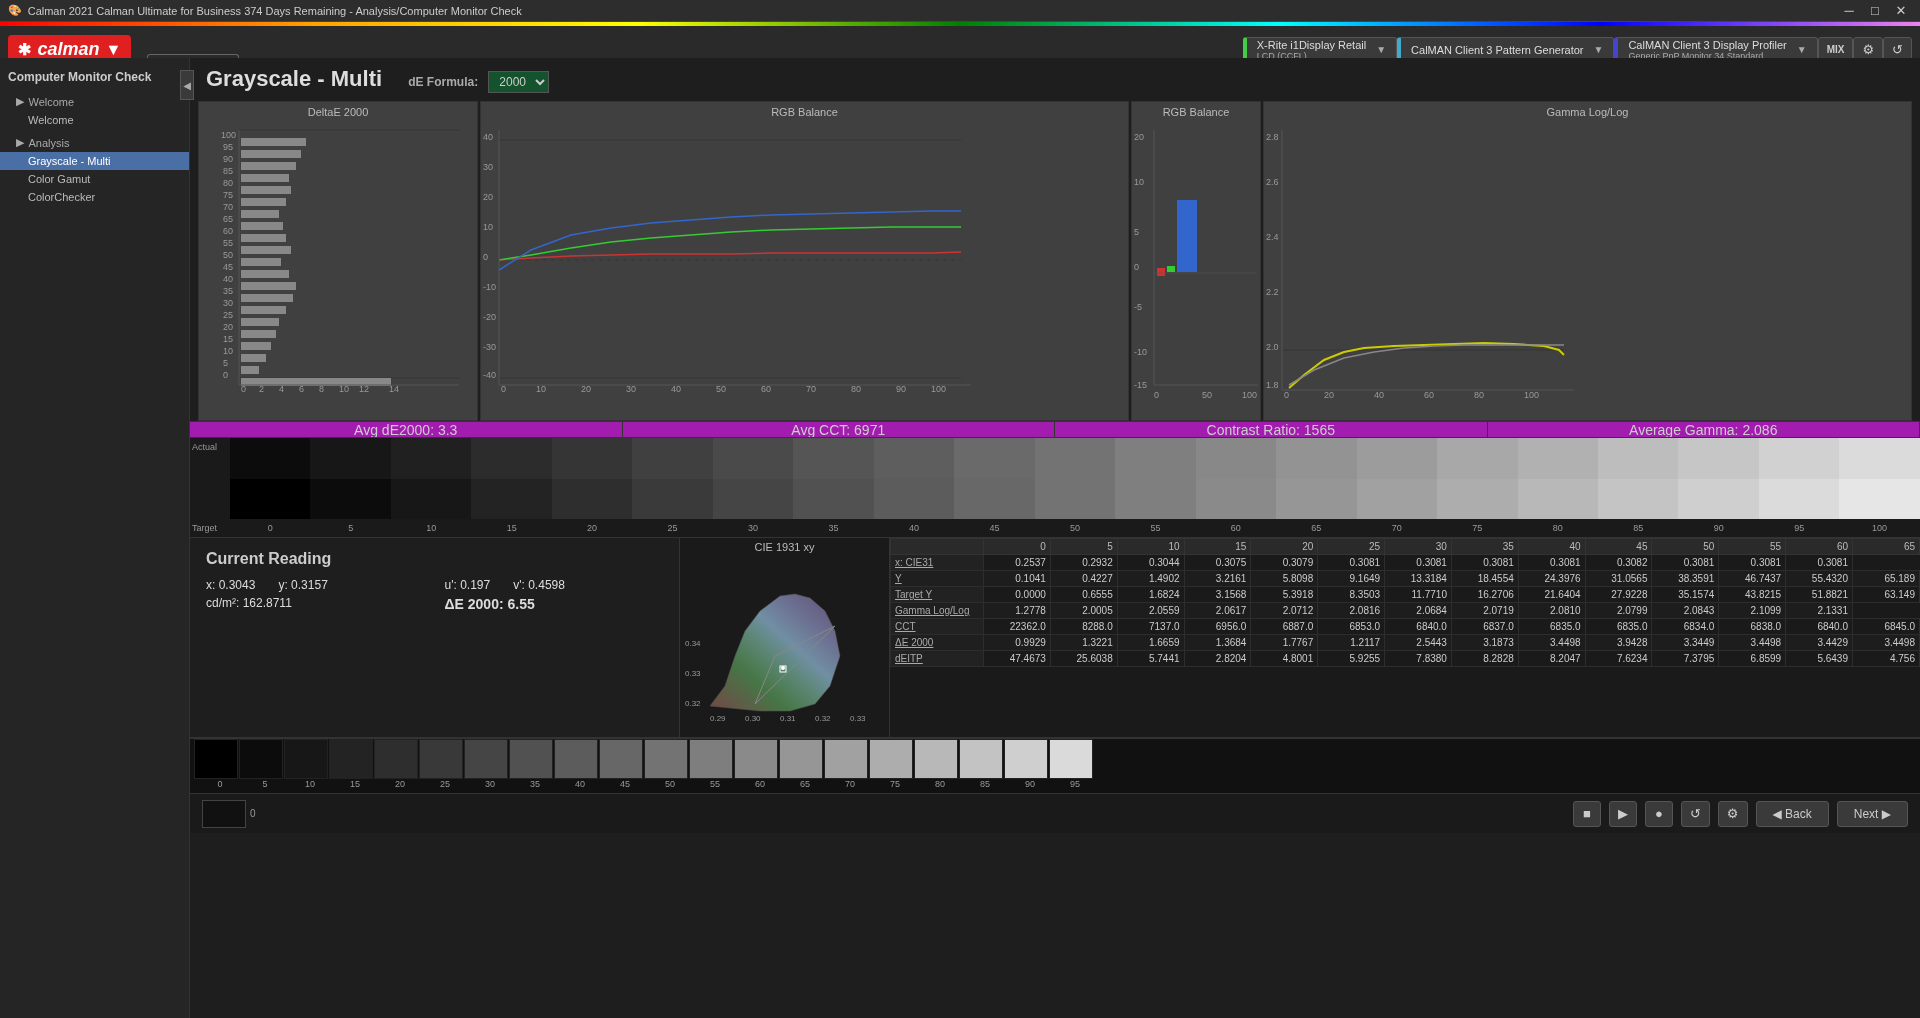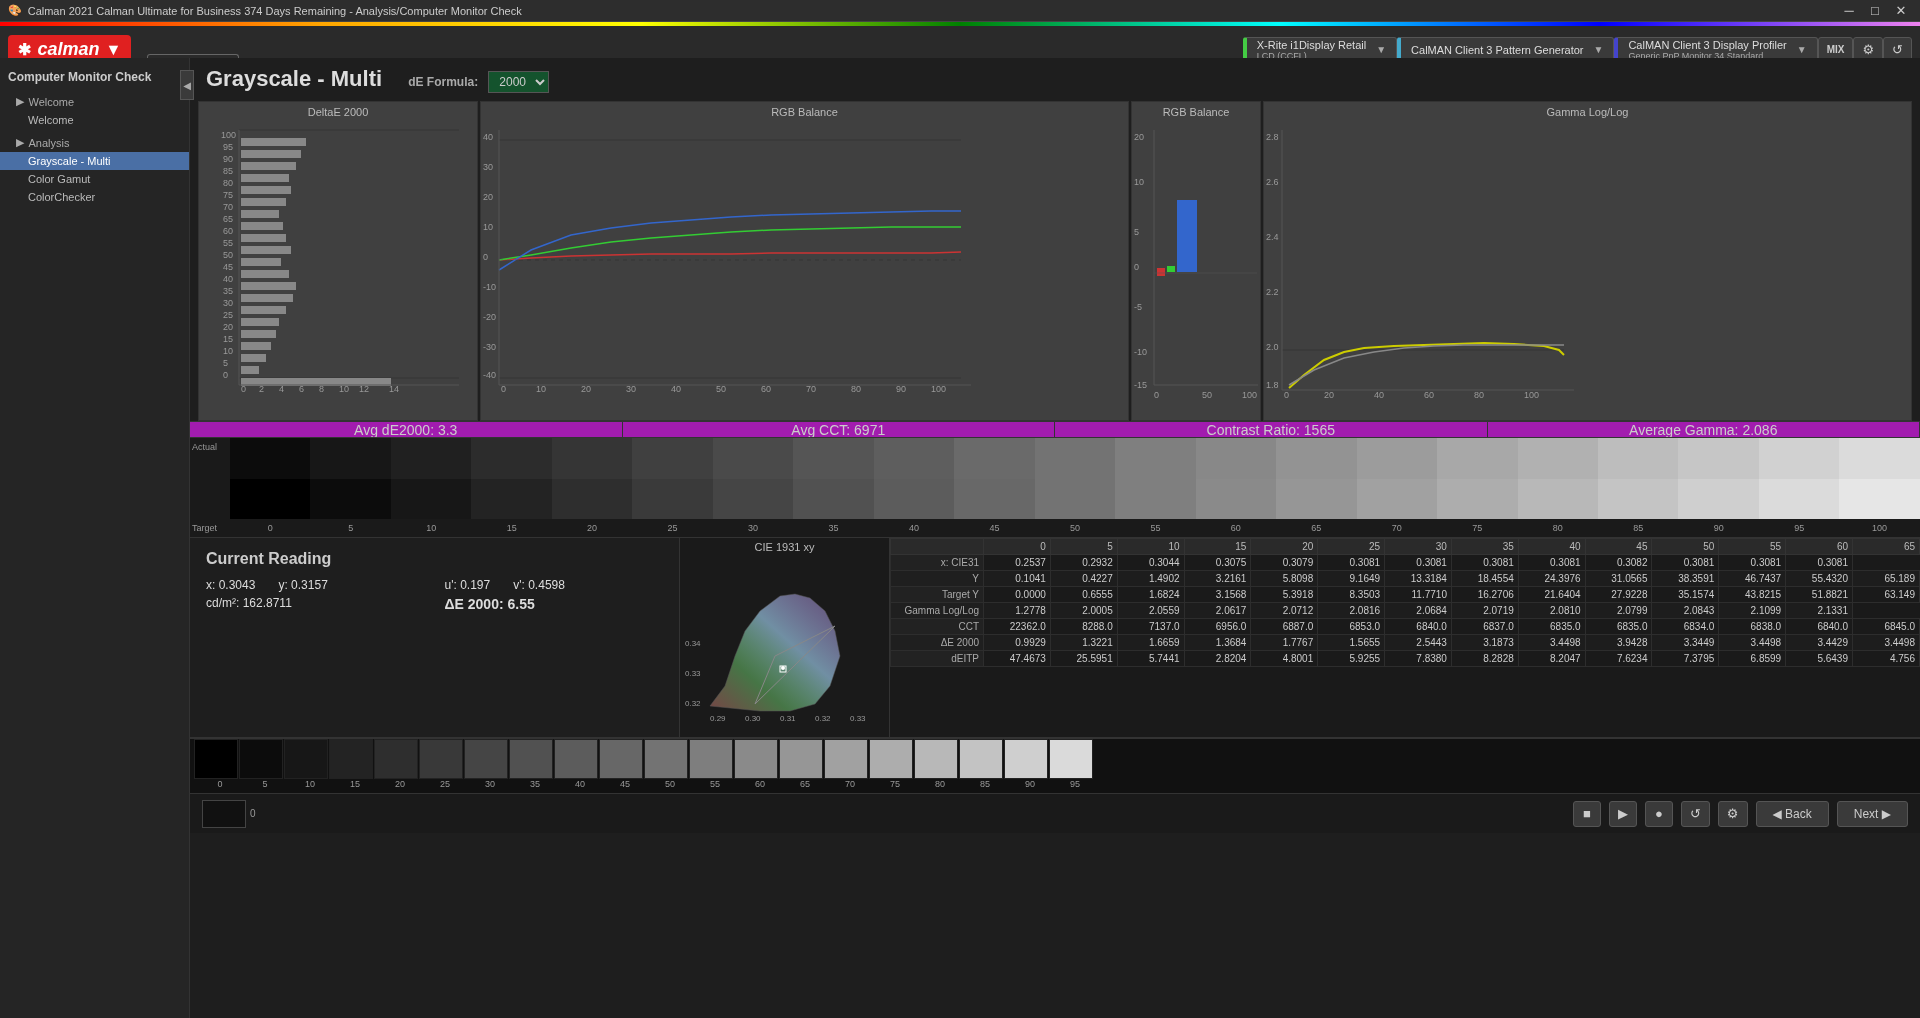--- a/index.html
+++ b/index.html
@@ -300,23 +300,24 @@
       min-width: 80px;
     }
     .data-tbl td {
       border: 1px solid #2d2d2d;
       padding: 2px 4px;
       text-align: right;
       color: #ccc;
       white-space: nowrap;
     }
     .data-tbl td:first-child {
-      text-align: right;
+      text-align: left;
       color: #aaa;
       background: #222;
+      text-decoration: underline;
     }
     .data-tbl tr:nth-child(even) td { background: #1d1d1d; }
     .data-tbl tr:nth-child(even) td:first-child { background: #1f1f1f; }
 
     
     #filmstrip {
       height: 56px;
       background: #111;
       border-top: 2px solid #333;
       display: flex;
@@ -955,34 +956,34 @@
                 <td>6840.0</td>
                 <td>6845.0</td>
               </tr>
               <tr>
                 <td>ΔE 2000</td>
                 <td>0.9929</td>
                 <td>1.3221</td>
                 <td>1.6659</td>
                 <td>1.3684</td>
                 <td>1.7767</td>
-                <td>1.5655</td>
+                <td>1.2117</td>
                 <td>2.5443</td>
                 <td>3.1873</td>
                 <td>3.4498</td>
                 <td>3.9428</td>
                 <td>3.3449</td>
                 <td>3.4498</td>
                 <td>3.4429</td>
                 <td>3.4498</td>
               </tr>
               <tr>
                 <td>dEITP</td>
                 <td>47.4673</td>
-                <td>25.5951</td>
+                <td>25.6038</td>
                 <td>5.7441</td>
                 <td>2.8204</td>
                 <td>4.8001</td>
                 <td>5.9255</td>
                 <td>7.8380</td>
                 <td>8.2828</td>
                 <td>8.2047</td>
                 <td>7.6234</td>
                 <td>7.3795</td>
                 <td>6.8599</td>

